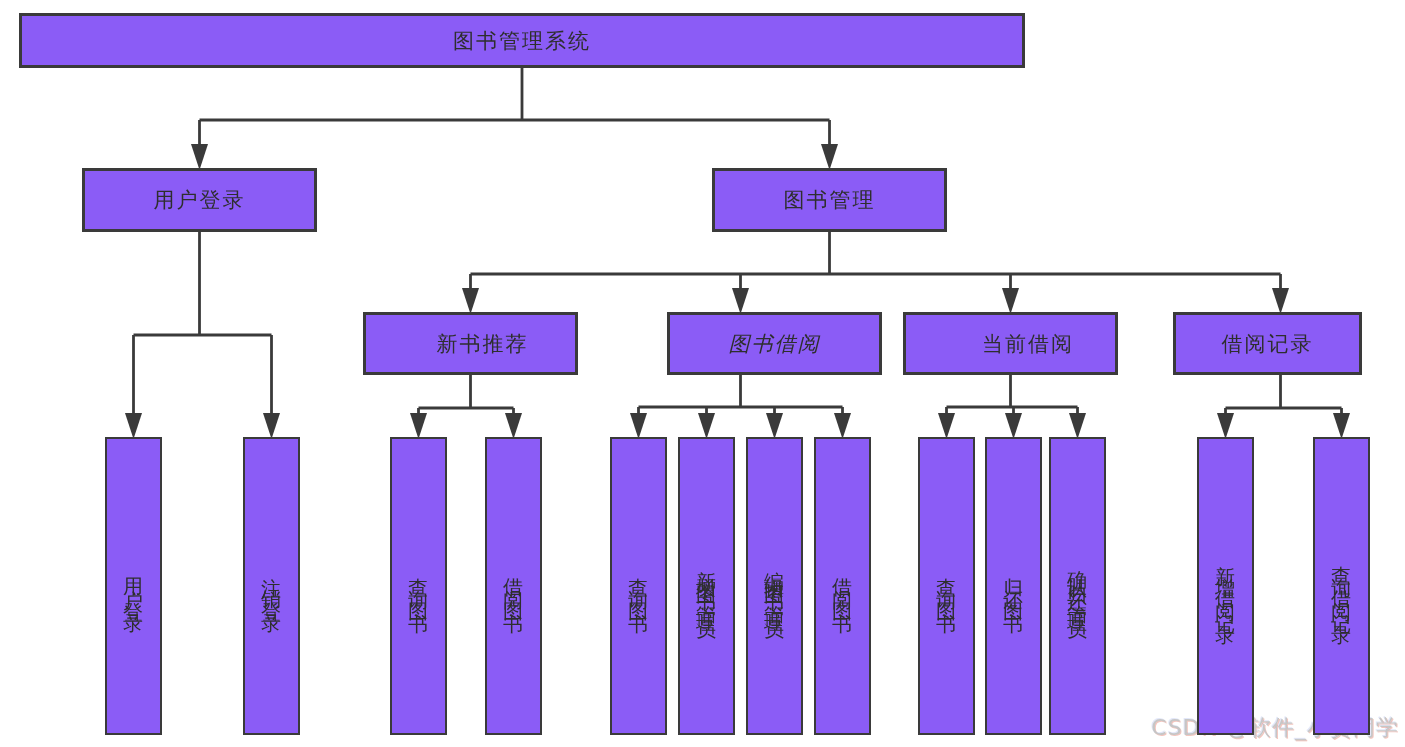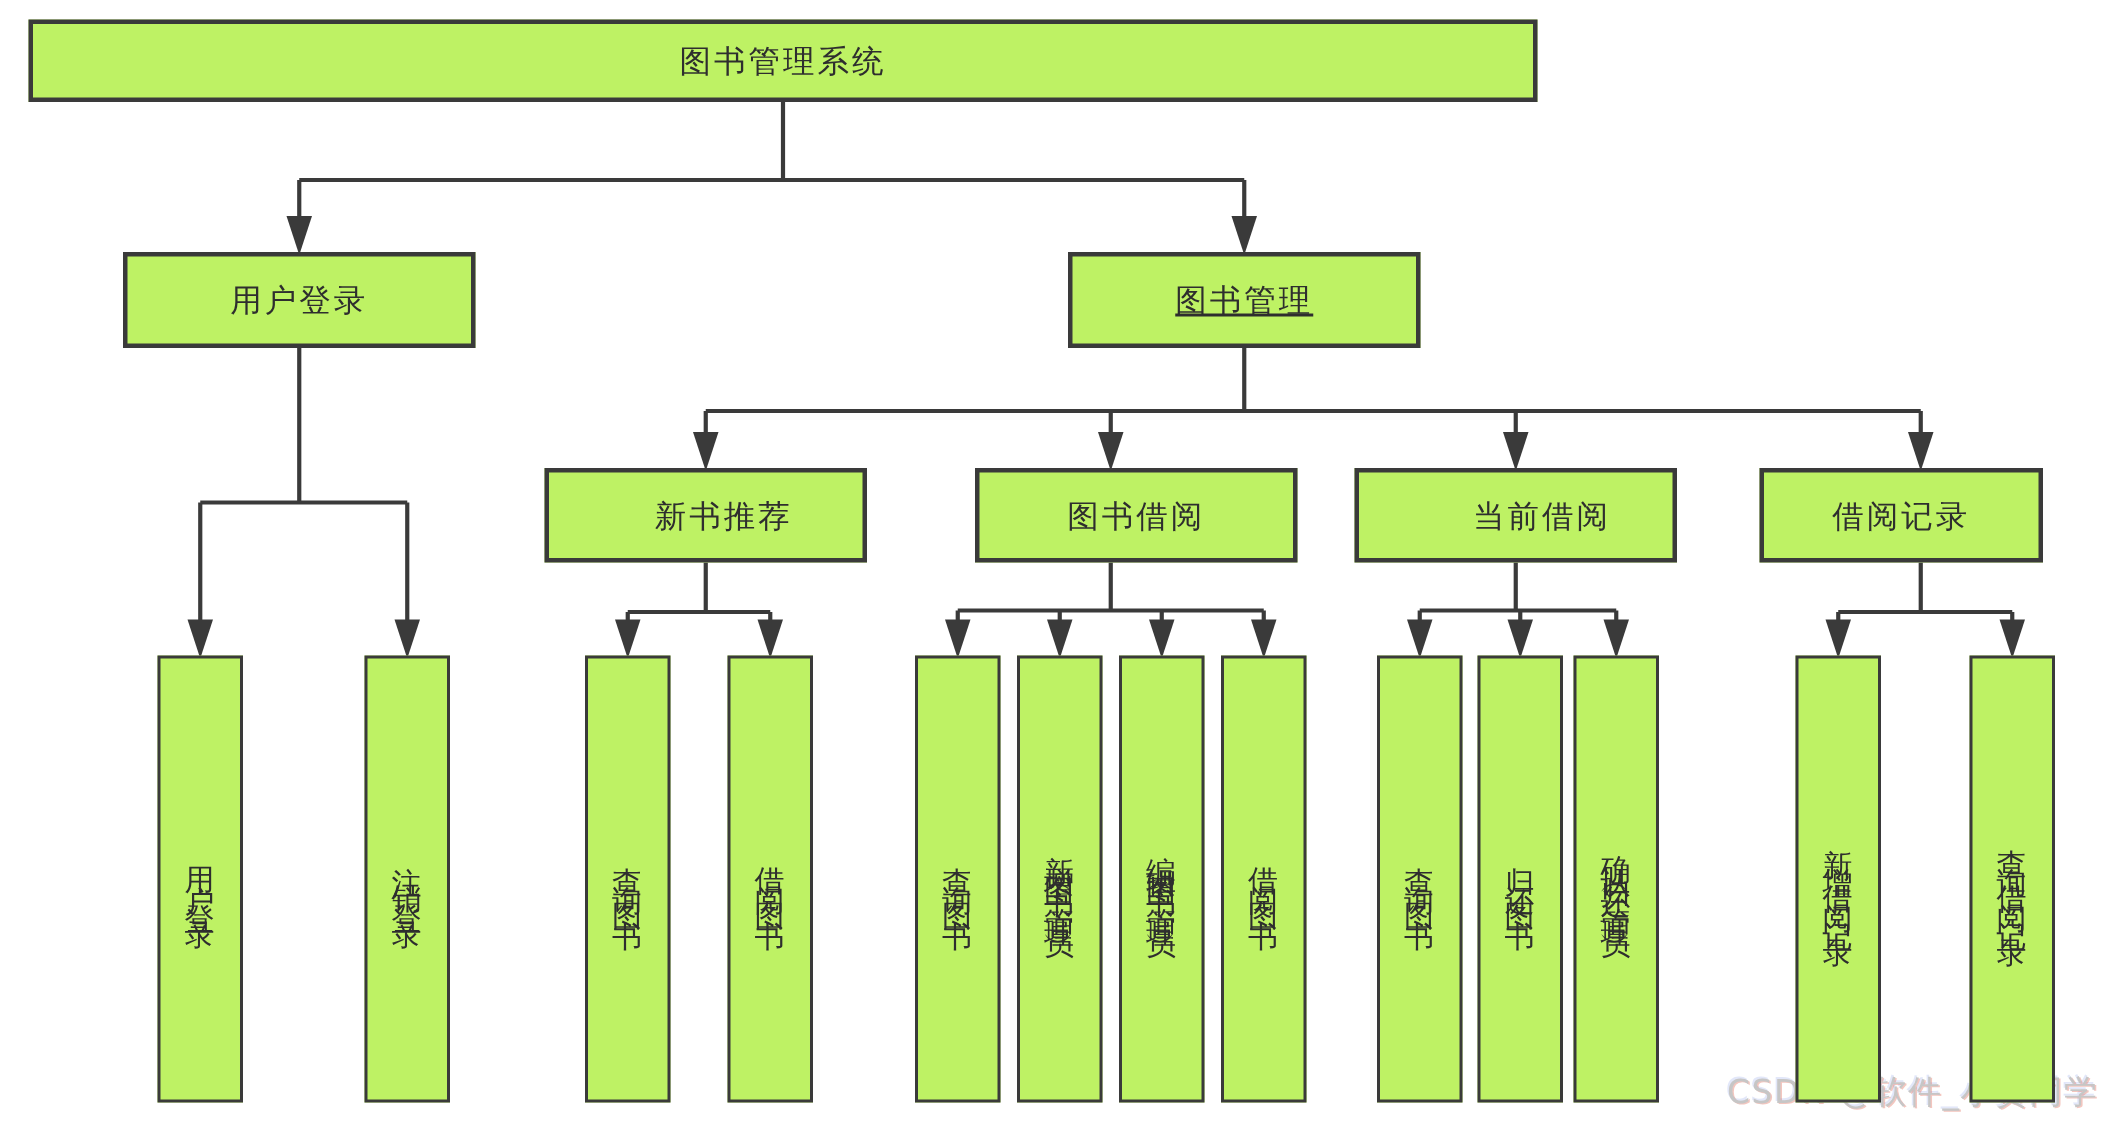--- a/index.html
+++ b/index.html
@@ -6,21 +6,21 @@
   #stage{
     position:relative;
     width:1405px;height:747px;
     background:#ffffff;
     overflow:hidden;
     font-family:"DejaVu Sans","Liberation Sans",sans-serif;
   }
   #wires{position:absolute;left:0;top:0;width:1405px;height:747px;}
   .node{
     position:absolute;
-    background:#bef264;
+    background:#8b5cf6;
     border:3px solid #3a3a3a;
     box-sizing:border-box;
     display:flex;align-items:center;justify-content:center;
     color:#2e2e2e;
   }
   .node.horizontal{
     font-size:21px;
     letter-spacing:2px;
     white-space:nowrap;
   }
@@ -106,27 +106,27 @@
       <line x1="1341.5" y1="408" x2="1341.5" y2="417" stroke="#3a3a3a" stroke-width="2.8"></line>
       <polygon points="1333,413 1350,413 1341.5,439" fill="#3a3a3a"></polygon>
     </svg>
   <div id="watermark">CSDN @软件_小贺同学</div>
 <div class="node horizontal" style="left: 19px; top: 13px; width: 1006px; height: 55px;">
       <span class="htext">图书管理系统</span>
     </div>
     <div class="node horizontal" style="left: 82px; top: 168px; width: 235px; height: 64px;">
       <span class="htext">用户登录</span>
     </div>
-    <div class="node horizontal" style="left: 712px; top: 168px; width: 235px; height: 64px; text-decoration: underline;">
+    <div class="node horizontal" style="left: 712px; top: 168px; width: 235px; height: 64px;">
       <span class="htext">图书管理</span>
     </div>
     <div class="node horizontal" style="left: 363px; top: 312px; width: 215px; height: 63px; padding-left: 24px;">
       <span class="htext">新书推荐</span>
     </div>
-    <div class="node horizontal" style="left: 650px; top: 312px; width: 215px; height: 63px;">
+    <div class="node horizontal" style="left: 667px; top: 312px; width: 215px; height: 63px; font-style: italic;">
       <span class="htext">图书借阅</span>
     </div>
     <div class="node horizontal" style="left: 903px; top: 312px; width: 215px; height: 63px; padding-left: 35px;">
       <span class="htext">当前借阅</span>
     </div>
     <div class="node horizontal" style="left: 1173px; top: 312px; width: 189px; height: 63px;">
       <span class="htext">借阅记录</span>
     </div>
     <div class="node vertical" style="left: 105px; top: 437px; width: 57px; height: 298px;">
       <span class="vtext">用户登录</span>

